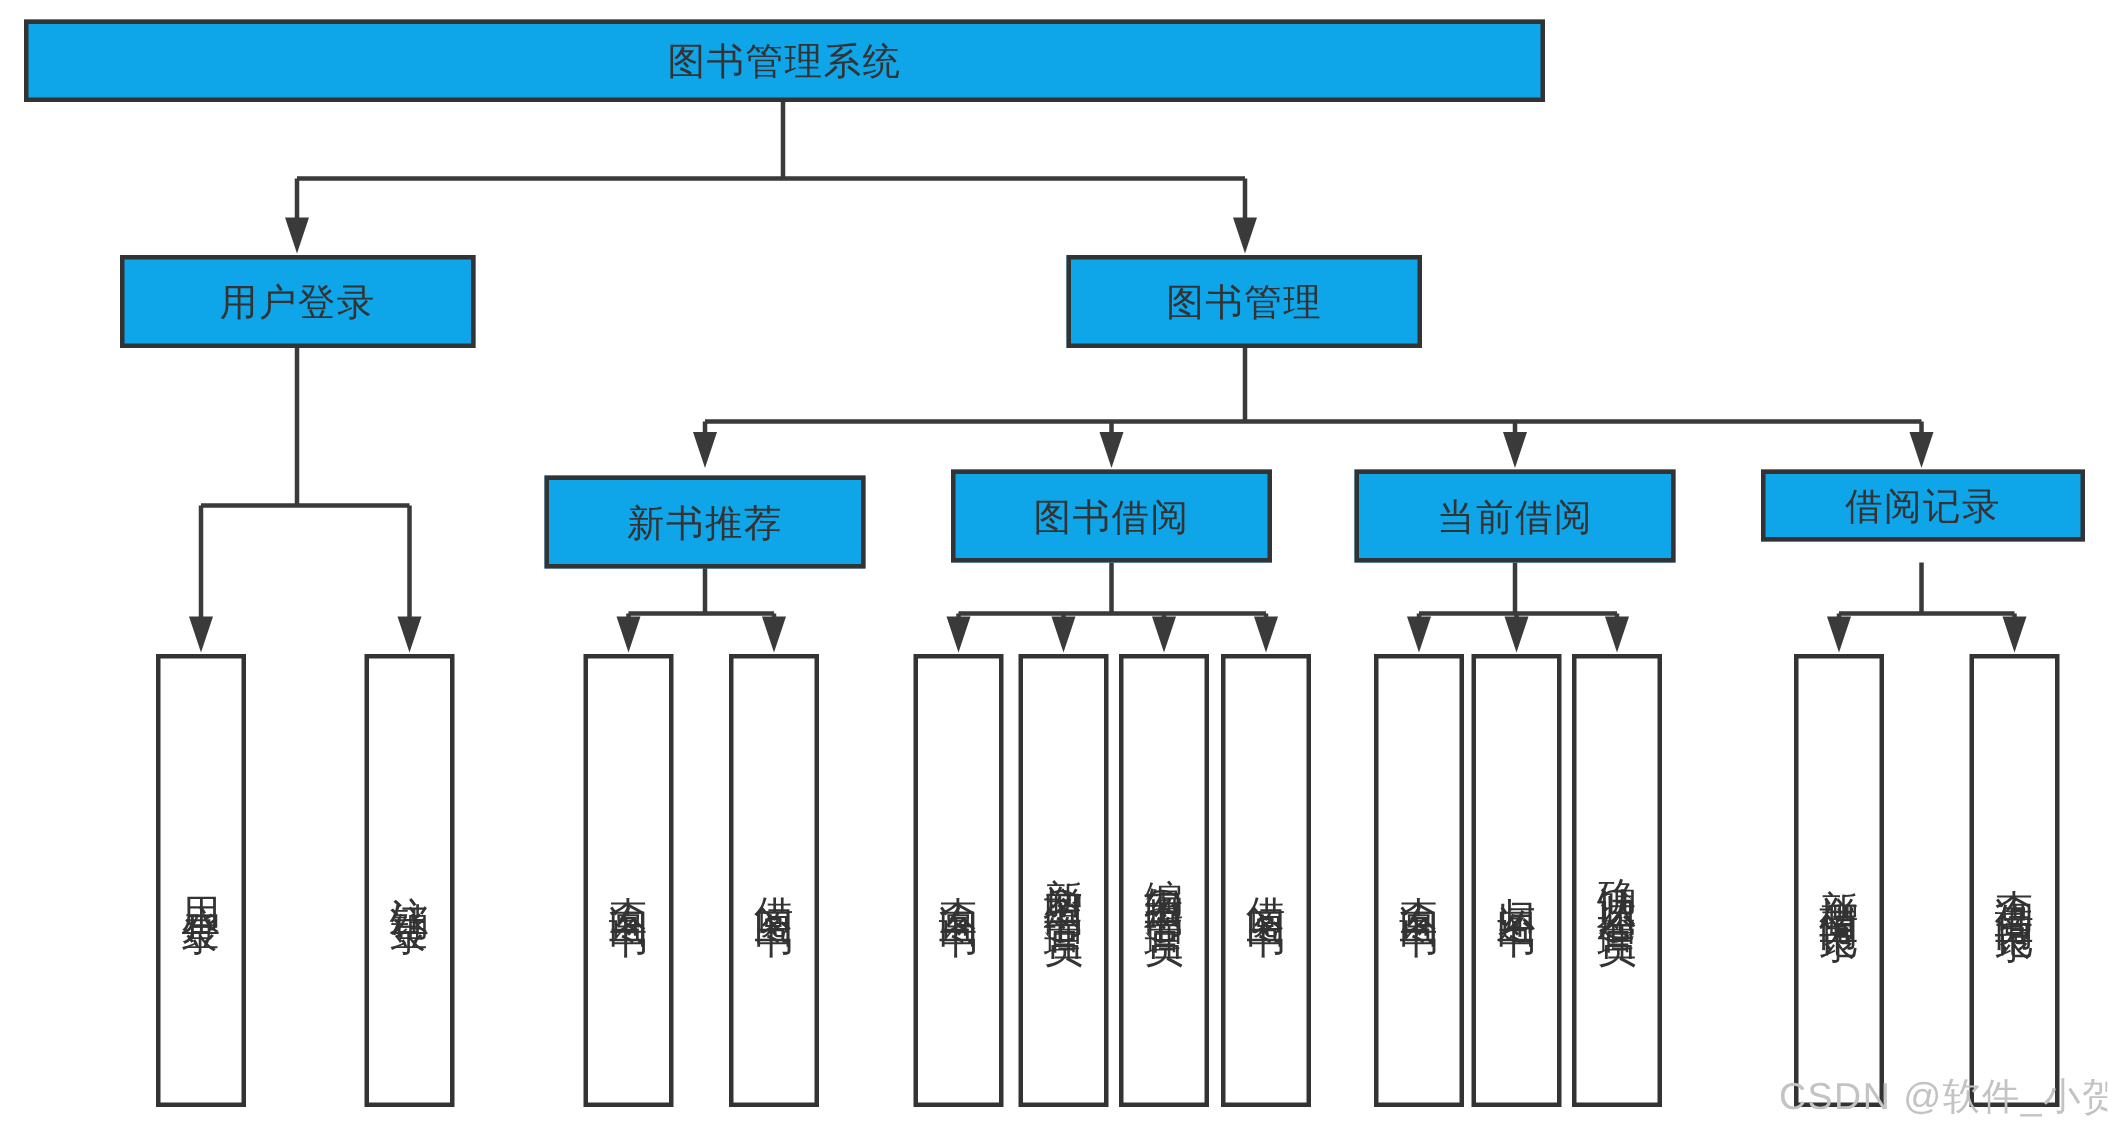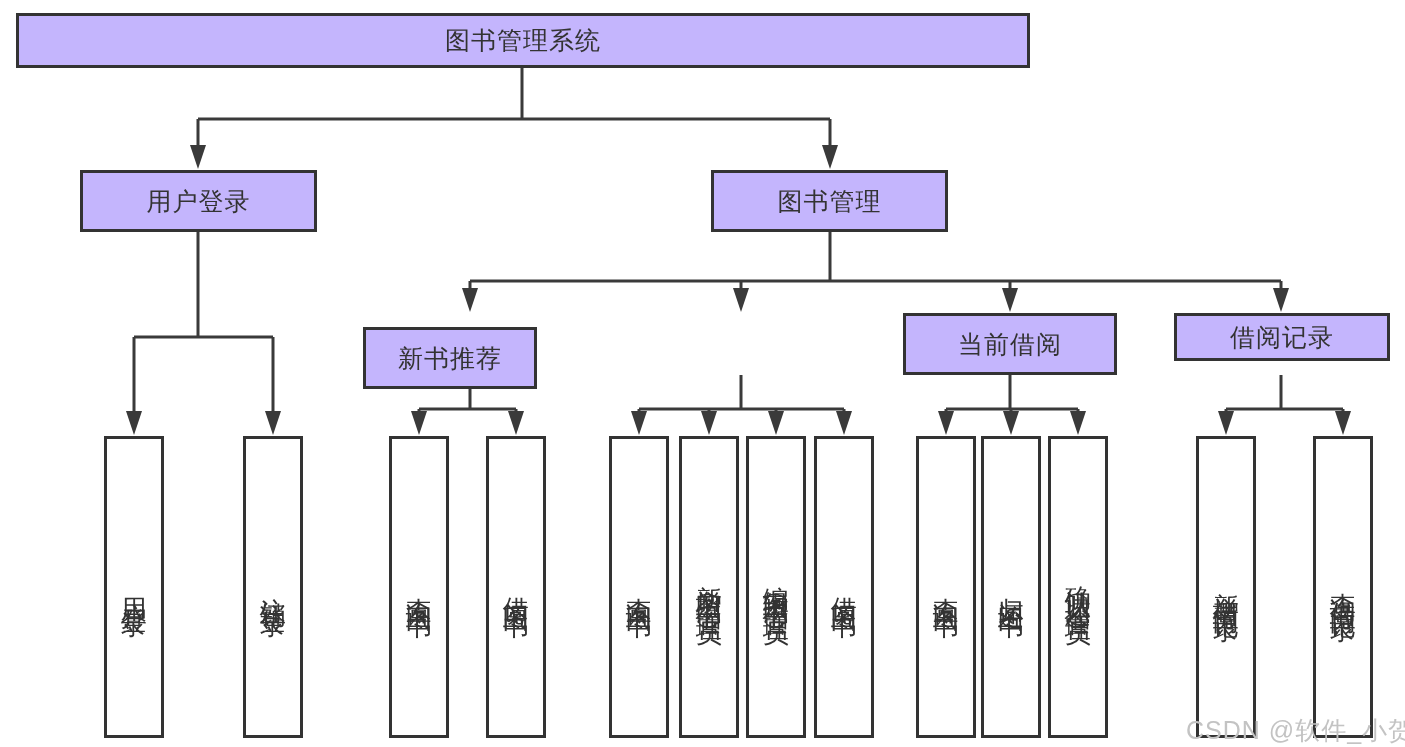--- a/index.html
+++ b/index.html
@@ -18,21 +18,21 @@
   #connectors {
     position: absolute;
     left: 0;
     top: 0;
     z-index: 1;
   }
   .hnode {
     position: absolute;
     box-sizing: border-box;
     border: 3px solid #333333;
-    background: #c4b5fd;
+    background: #0ea5e9;
     display: flex;
     align-items: center;
     justify-content: center;
     font-size: 25px;
     letter-spacing: 1px;
     color: #333333;
     z-index: 2;
     white-space: nowrap;
   }
   .leaf {
@@ -51,21 +51,21 @@
   .leaf .vtext {
     writing-mode: vertical-rl;
     font-size: 26px;
     line-height: 1.1;
     letter-spacing: 5px;
     color: #333333;
   }
   #node-root { left: 16px;  top: 13px;  width: 1014px; height: 55px; }
   #node-l1-0 { left: 80px;  top: 170px; width: 237px;  height: 62px; }
   #node-l1-1 { left: 711px; top: 170px; width: 237px;  height: 62px; }
-  #node-l2-0 { left: 363px;  top: 327px; width: 174px; height: 62px; }
+  #node-l2-0 { left: 363px;  top: 317px; width: 214px; height: 62px; }
   #node-l2-1 { left: 634px;  top: 313px; width: 214px; height: 62px; }
   #node-l2-2 { left: 903px;  top: 313px; width: 214px; height: 62px; text-align: right; }
   #node-l2-3 { left: 1174px; top: 313px; width: 216px; height: 48px; }
   #leaf-a1 { left: 104px; }
   #leaf-a2 { left: 243px; }
   #leaf-b1 { left: 389px; }
   #leaf-b2 { left: 486px; }
   #leaf-c1 { left: 609px; }
   #leaf-c2 { left: 679px; }
   #leaf-c3 { left: 746px; }
@@ -123,20 +123,21 @@
       <polygon points="1343,435 1335,411 1351,411"></polygon>
     </g>
   </svg>
 
   <div id="node-root" class="hnode">图书管理系统</div>
 
   <div id="node-l1-0" class="hnode">用户登录</div>
   <div id="node-l1-1" class="hnode">图书管理</div>
 
   <div id="node-l2-0" class="hnode">新书推荐</div>
+  <div id="node-l2-1" class="hnode">图书借阅</div>
   <div id="node-l2-2" class="hnode">当前借阅</div>
   <div id="node-l2-3" class="hnode">借阅记录</div>
 
   <div id="leaf-a1" class="leaf">
     <span class="vtext">用户登录</span>
   </div>
   <div id="leaf-a2" class="leaf">
     <span class="vtext">注销登录</span>
   </div>
 

